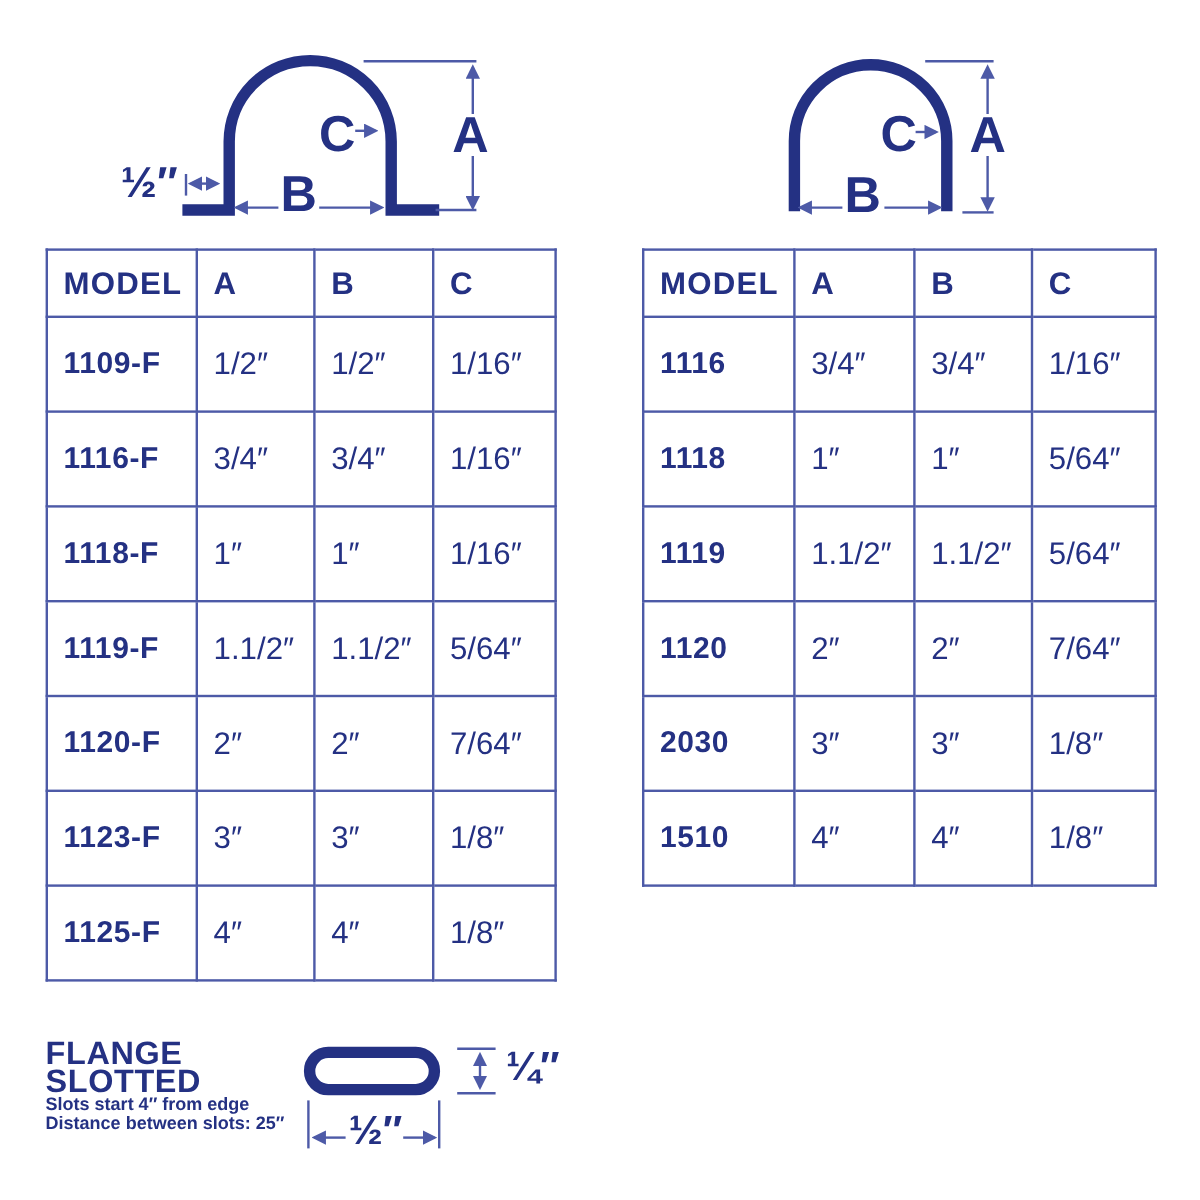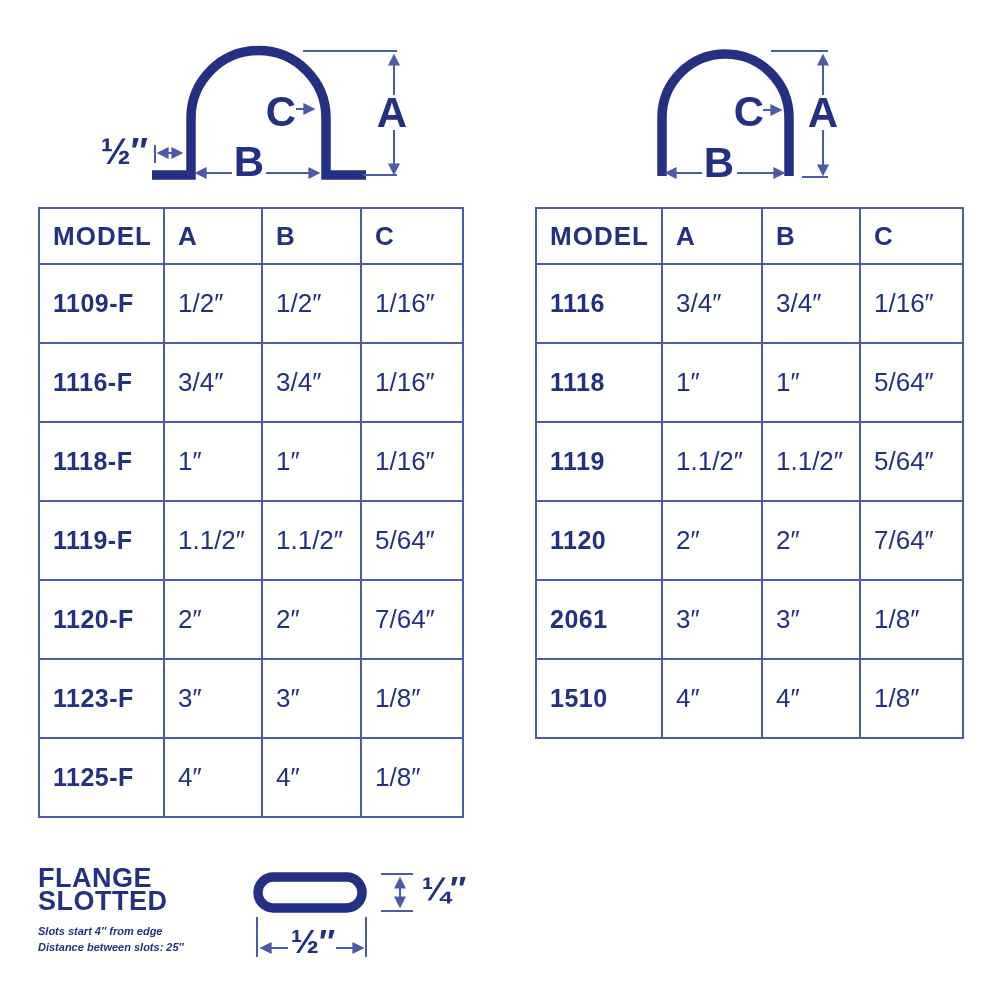--- a/index.html
+++ b/index.html
@@ -86,25 +86,24 @@
     top: 867px;
     color: var(--navy);
   }
   .slotted-title {
     font-size: 27px;
     font-weight: 700;
     letter-spacing: 0.5px;
     line-height: 23px;
   }
   .slotted-notes {
-    margin-top: 10px;
-    font-size: 11px;
+    margin-top: 0;
+    font-size: 15px;
     font-weight: 700;
     line-height: 16px;
-    font-style: italic;
   }
 </style>
 </head>
 <body>
 
 <div class="canvas">
 
   <svg id="flanged-diagram" class="diagram" viewBox="0 0 330 152">
     <defs>
       <marker id="arrF" viewBox="0 0 10 10" refX="8" refY="5" markerWidth="6" markerHeight="6" orient="auto-start-reverse">
@@ -249,21 +248,21 @@
           <td class="val">1.1/2″</td>
           <td class="val">5/64″</td>
         </tr>
         <tr>
           <td class="model">1120</td>
           <td class="val">2″</td>
           <td class="val">2″</td>
           <td class="val">7/64″</td>
         </tr>
         <tr>
-          <td class="model">2061</td>
+          <td class="model">2030</td>
           <td class="val">3″</td>
           <td class="val">3″</td>
           <td class="val">1/8″</td>
         </tr>
         <tr>
           <td class="model">1510</td>
           <td class="val">4″</td>
           <td class="val">4″</td>
           <td class="val">1/8″</td>
         </tr>

